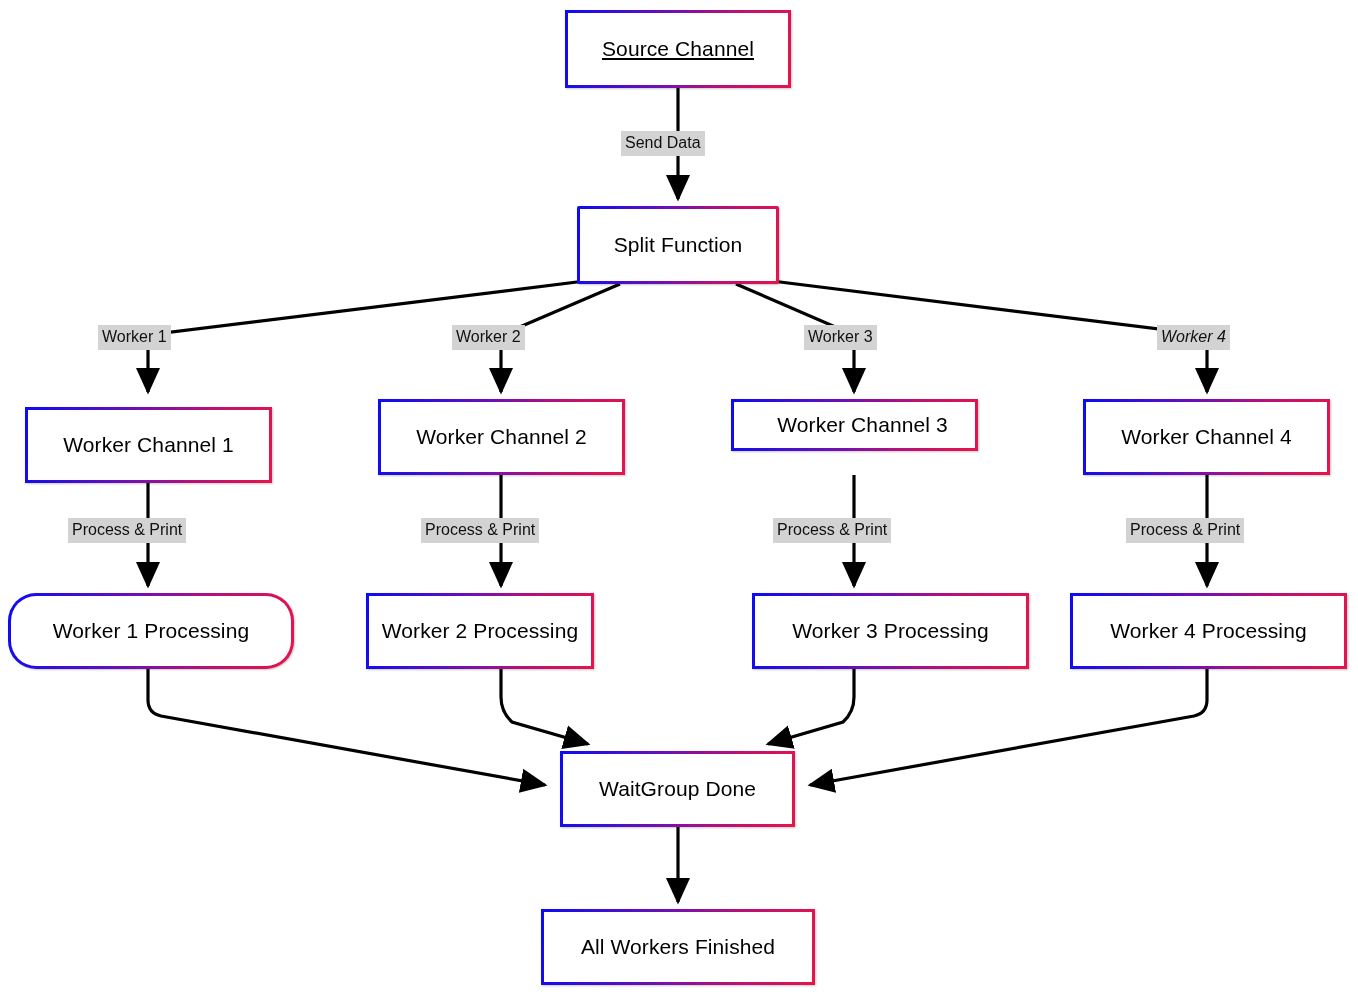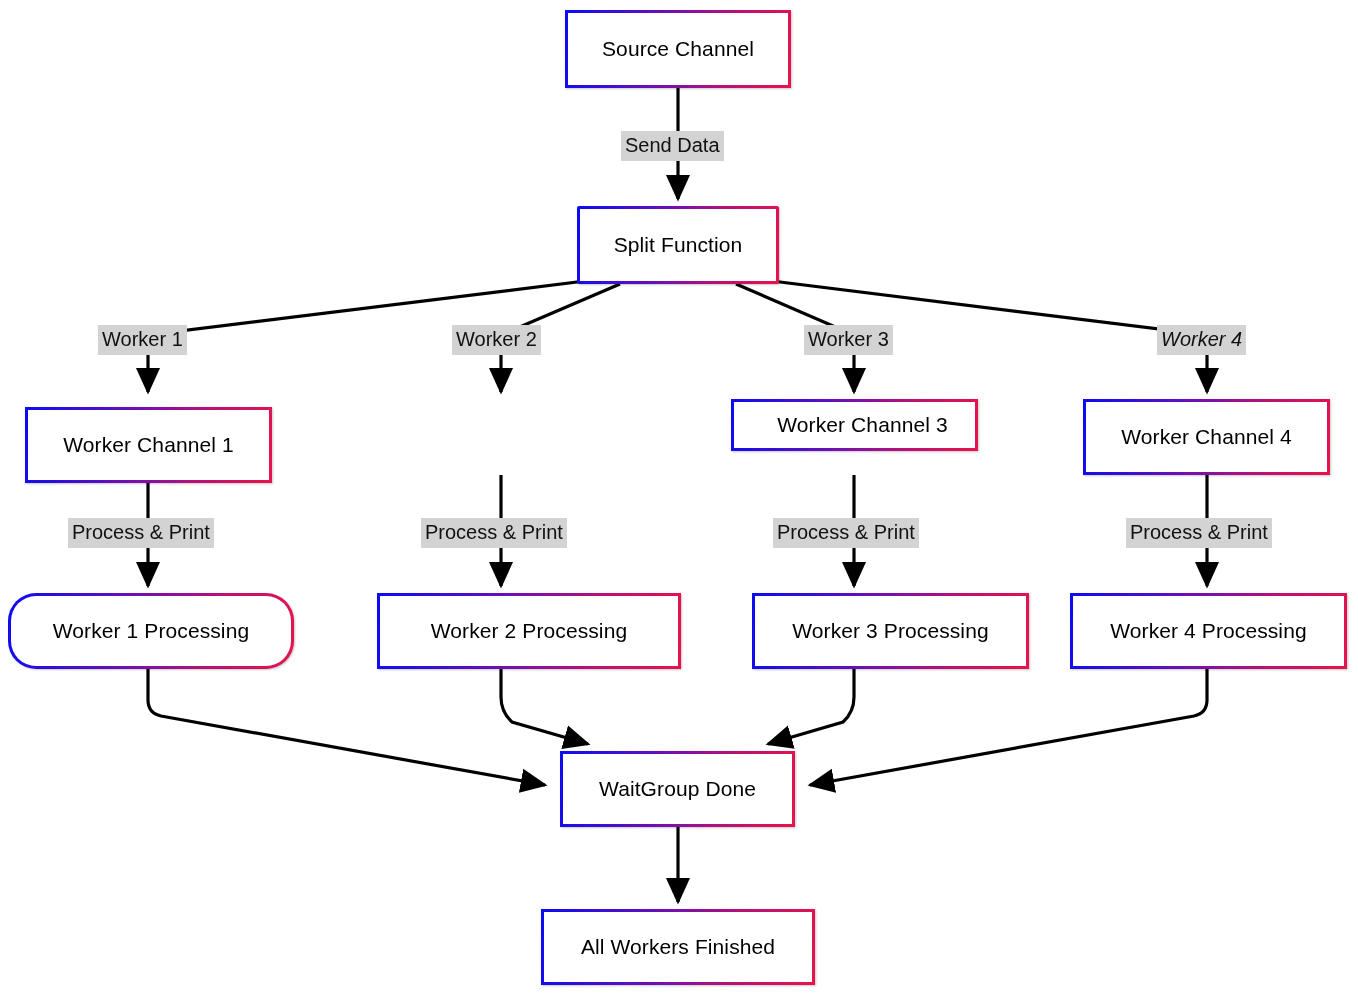--- a/index.html
+++ b/index.html
@@ -44,21 +44,21 @@
     background-clip: padding-box, border-box;
     box-shadow: 1px 1px 2px rgba(0,0,0,0.22);
   }
   .node.rounded {
     border-radius: 2px;
   }
   .edge-label {
     position: absolute;
     background: #d3d3d3;
     color: #111111;
-    font-size: 20px;
+    font-size: 16px;
     line-height: 1.35;
     padding: 1px 4px 2px 4px;
     white-space: nowrap;
     box-sizing: border-box;
   }
 </style>
 </head>
 <body>
 
 <div id="canvas">
@@ -86,42 +86,45 @@
 
       <path d="M148,669 L148,700 Q148,713 161,716 L545,785"></path>
       <path d="M501,669 L501,697 Q501,712 512,722 L588,744"></path>
       <path d="M854,669 L854,697 Q854,712 843,722 L768,744"></path>
       <path d="M1207,669 L1207,700 Q1207,713 1194,716 L810,785"></path>
 
       <path d="M678,827 L678,902"></path>
     </g>
   </svg>
 
-  <div class="node" style="left:565px; top:10px; width:226px; height:78px;">
+  <div class="node" style="left:565px; top:10px; width:226px; height:78px;text-decoration:underline;">
     <span>Source Channel</span>
   </div>
 
   <div class="node rounded" style="left:577px; top:206px; width:202px; height:78px;">
     <span>Split Function</span>
   </div>
 
   <div class="node" style="left:25px; top:399px; width:247px; height:76px;margin-top:8px;">
     <span>Worker Channel 1</span>
+  </div>
+  <div class="node" style="left:378px; top:399px; width:247px; height:76px;">
+    <span>Worker Channel 2</span>
   </div>
   <div class="node" style="left:731px; top:399px; width:247px; height:52px;padding-left:16px;">
     <span>Worker Channel 3</span>
   </div>
   <div class="node" style="left:1083px; top:399px; width:247px; height:76px;">
     <span>Worker Channel 4</span>
   </div>
 
   <div class="node" style="left:8px; top:593px; width:286px; height:76px;border-radius:28px;">
     <span>Worker 1 Processing</span>
   </div>
-  <div class="node" style="left:377px; top:593px; width:304px; height:76px;">
+  <div class="node" style="left:366px; top:593px; width:228px; height:76px;">
     <span>Worker 2 Processing</span>
   </div>
   <div class="node" style="left:716px; top:593px; width:277px; height:76px;margin-left:36px;">
     <span>Worker 3 Processing</span>
   </div>
   <div class="node" style="left:1070px; top:593px; width:277px; height:76px;">
     <span>Worker 4 Processing</span>
   </div>
 
   <div class="node" style="left:560px; top:751px; width:235px; height:76px;">

